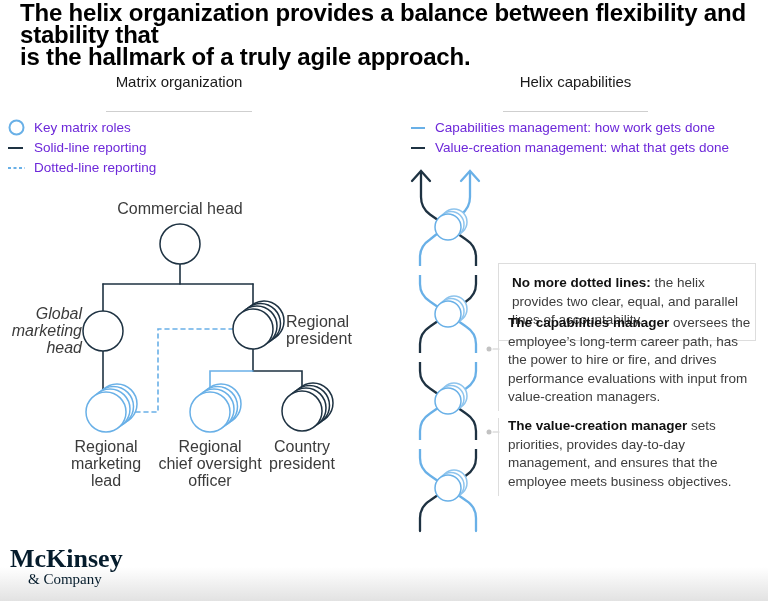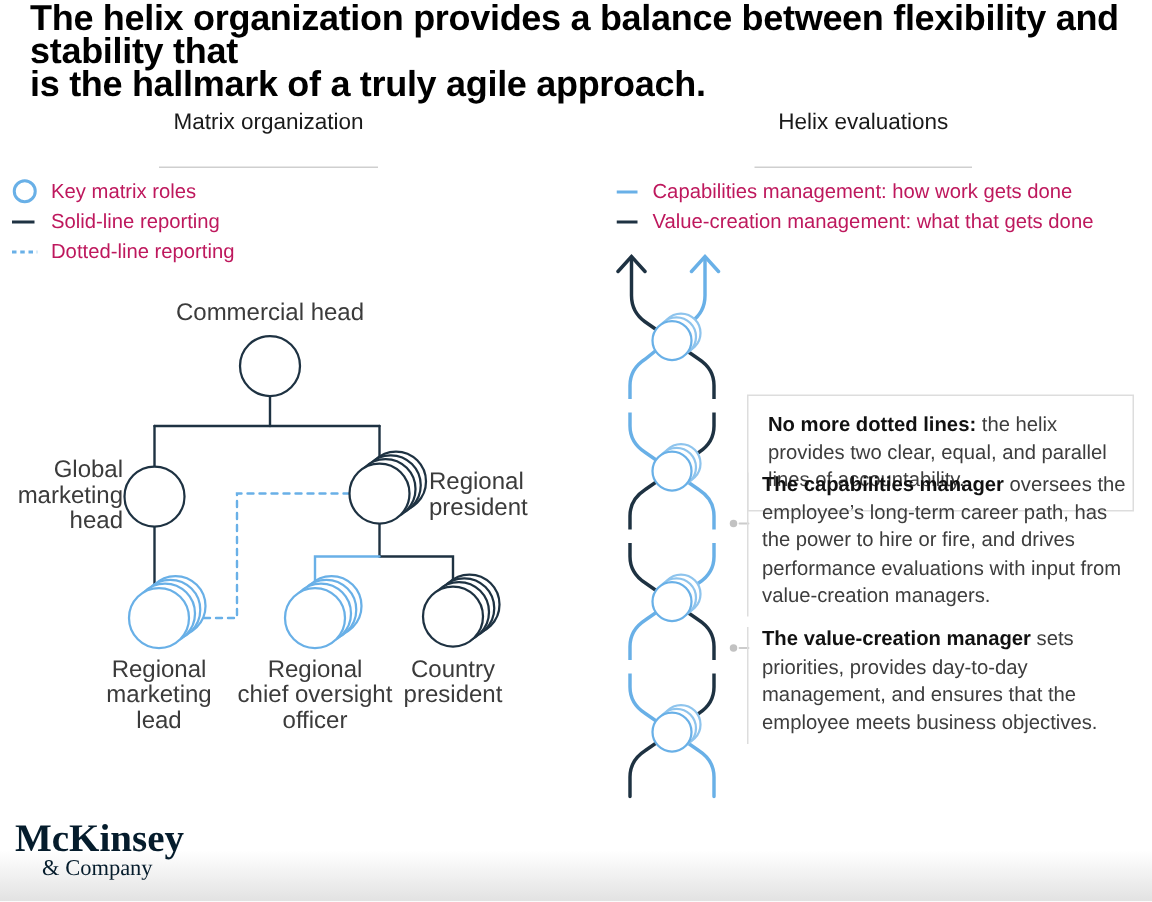--- a/index.html
+++ b/index.html
@@ -16,28 +16,28 @@
   
   .section-header{
     top:73px;text-align:center;font-size:15px;color:#1a1a1a;
     padding-bottom:21px;border-bottom:1px solid #cfcfcf;
   }
   #matrix-header{left:106px;width:146px;}
   #helix-header{left:503px;width:145px;}
   
   .legend{display:flex;flex-direction:column;gap:5px;}
   .legend-row{display:flex;align-items:center;gap:9px;height:15px;}
-  .legend-row .txt{font-size:13.5px;color:#be185d;white-space:nowrap;}
+  .legend-row .txt{font-size:13.5px;color:#6d28d9;white-space:nowrap;}
   .ic{flex:0 0 auto;display:block;}
   #matrix-legend{left:8px;top:120px;}
   #helix-legend{left:411px;top:120px;}
   
   .nodelabel{font-size:16px;line-height:17px;color:#3b3b3b;}
   .tcenter{text-align:center;}
-  .tright{text-align:right;}
+  .tright{text-align:right;font-style:italic;}
   
   .ann{font-size:13.5px;line-height:18.5px;color:#3d3d3d;}
   .ann b{color:#111;}
   #ann-box1{
     left:498px;top:232px;width:230px;
     background:#fff;border:1px solid #ddd;padding:10px 13px;margin-top:31px;
   }
   #ann-2{left:508px;top:314px;width:252px;}
   #ann-3{left:508px;top:417px;width:252px;}
   .ann-rule{width:1px;background:#ddd;}
@@ -56,21 +56,21 @@
 <body>
 
 <div id="stage">
 
   <div class="abs title">
     <div>The helix organization provides a balance between flexibility and stability that</div>
     <div>is the hallmark of a truly agile approach.</div>
   </div>
 
   <div class="abs section-header" id="matrix-header">Matrix organization</div>
-  <div class="abs section-header" id="helix-header">Helix evaluations</div>
+  <div class="abs section-header" id="helix-header">Helix capabilities</div>
 
   <div class="abs legend" id="matrix-legend">
     <div class="legend-row">
       <svg class="ic" width="17" height="17">
         <circle cx="8.5" cy="8.5" r="7" fill="none" stroke="#69B0E7" stroke-width="2"></circle>
       </svg>
       <span class="txt">Key matrix roles</span>
     </div>
     <div class="legend-row">
       <svg class="ic" width="17" height="6">

